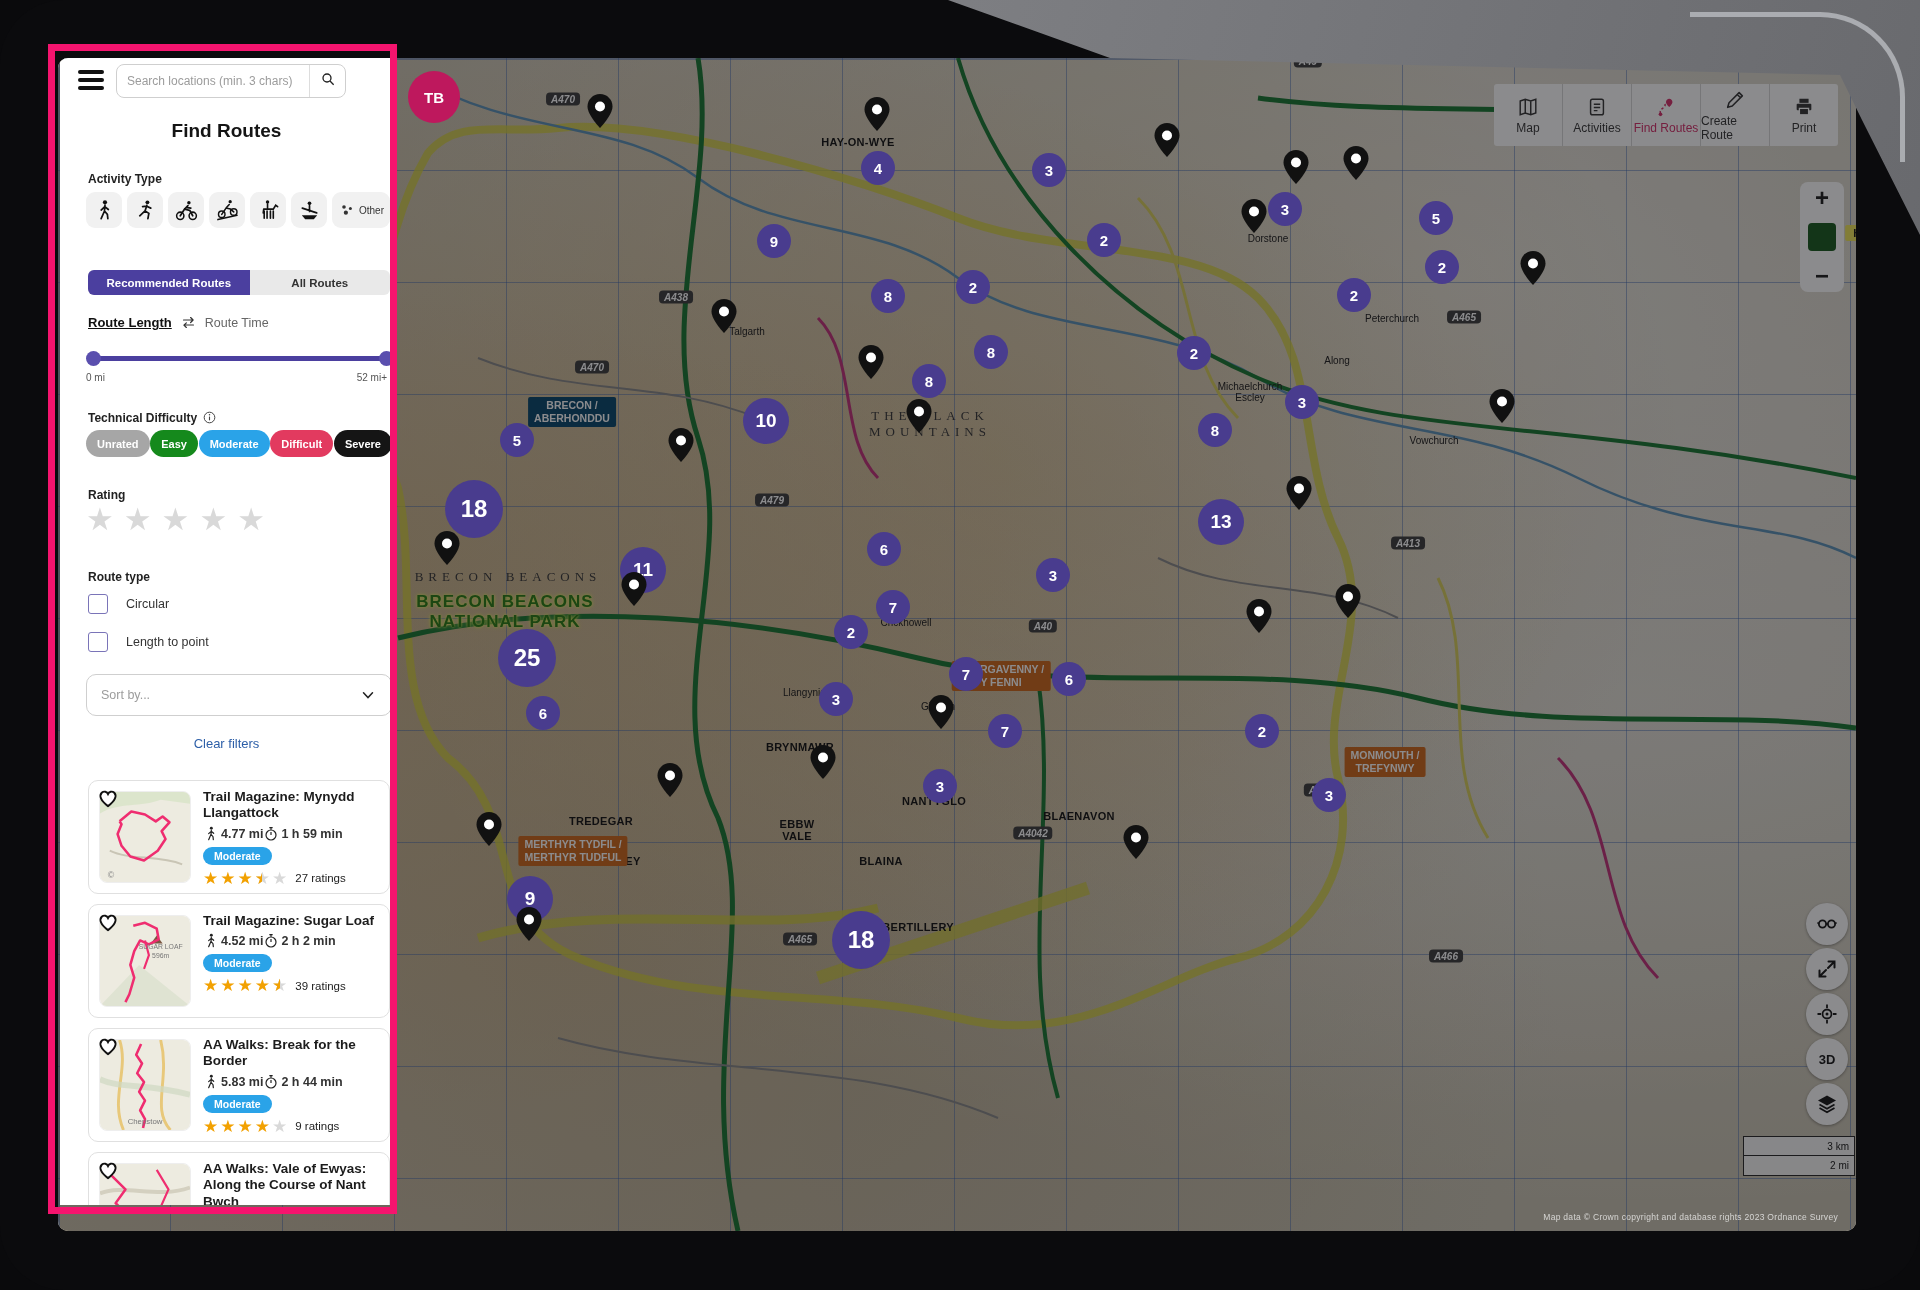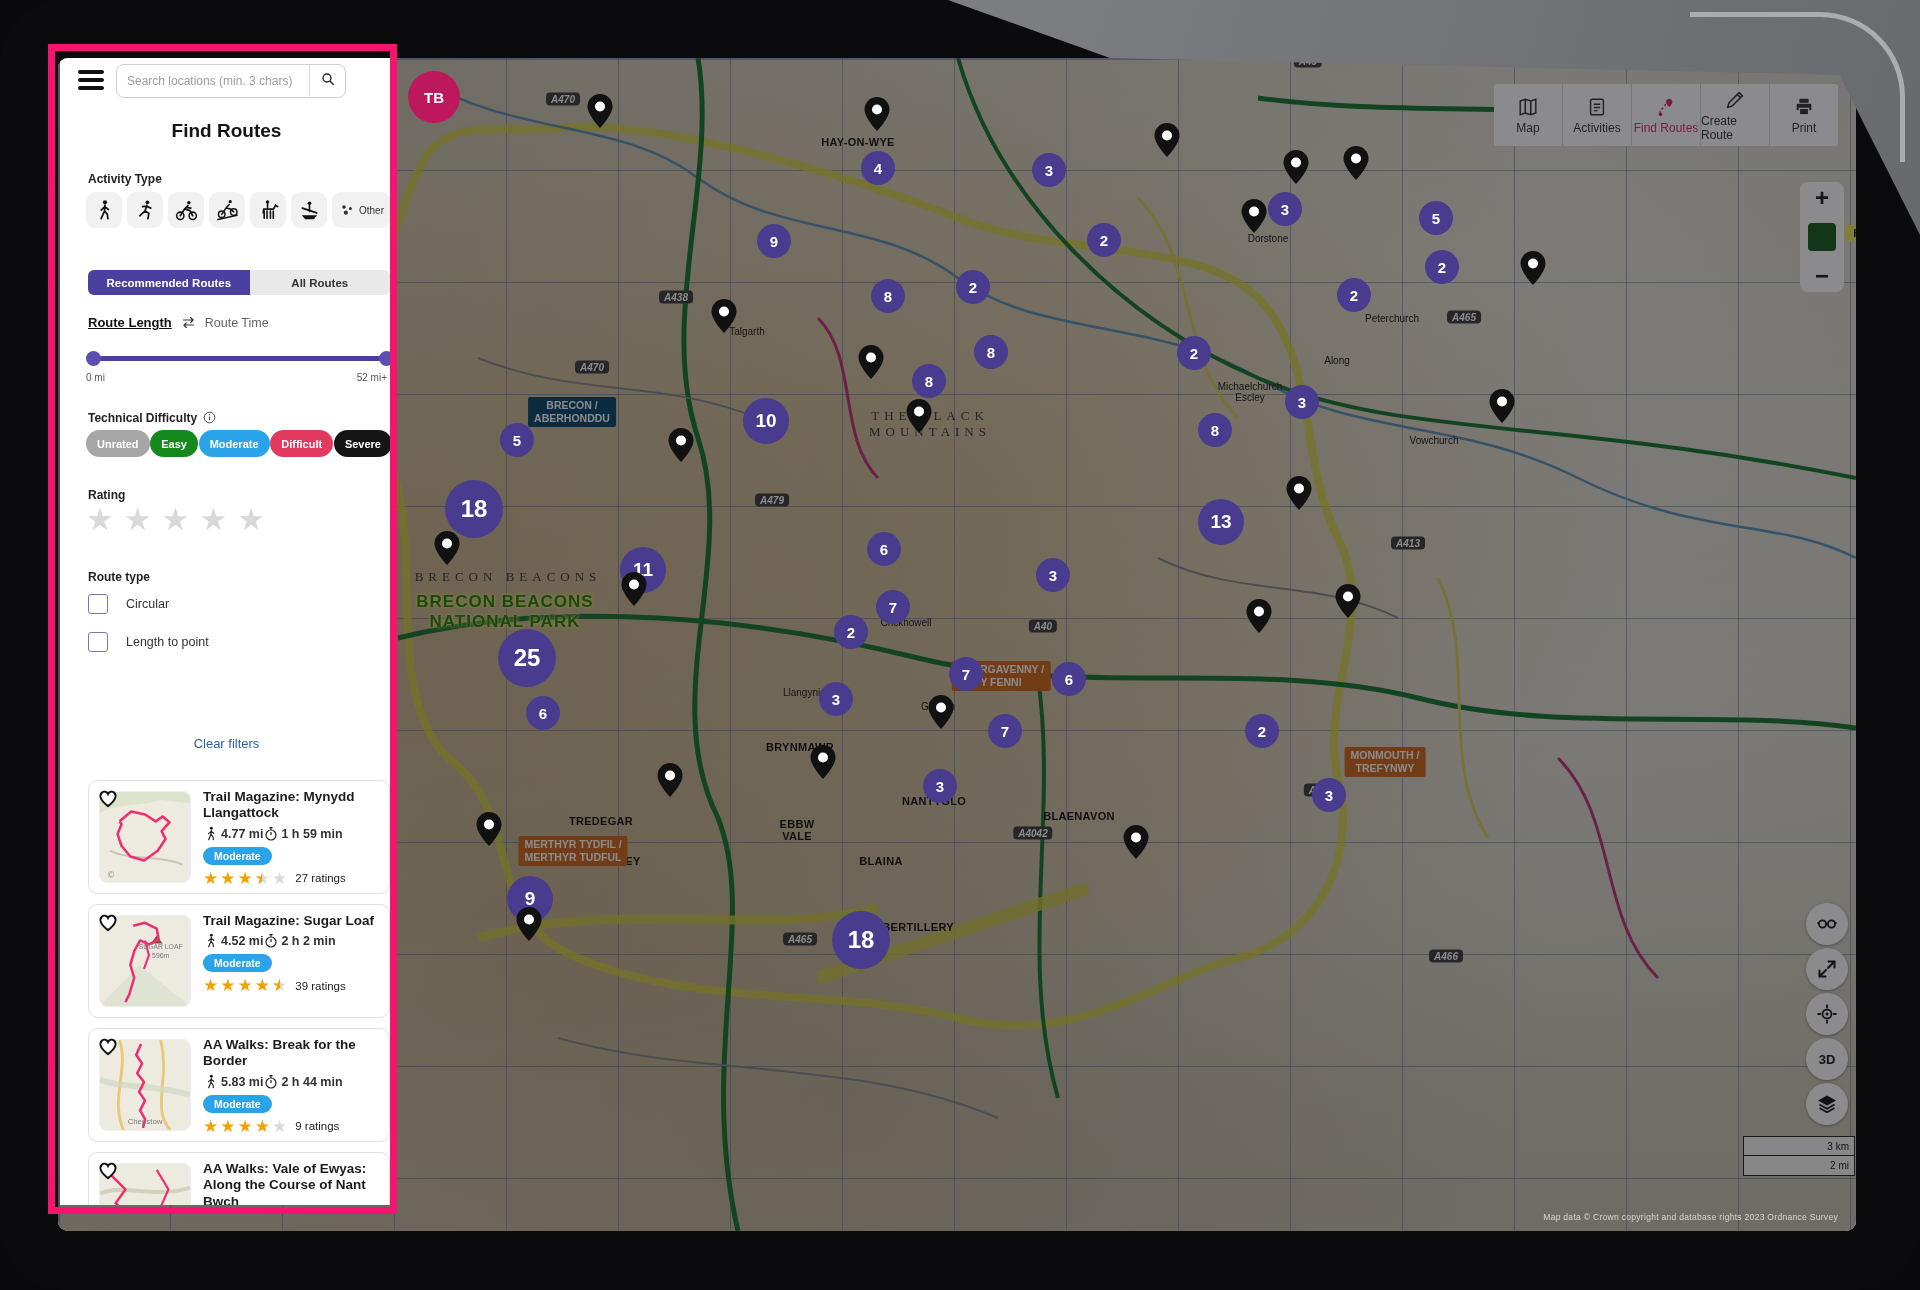--- a/index.html
+++ b/index.html
@@ -601,20 +601,26 @@
         <div class="flabel" style="top:512px">Route type</div>
         <div class="cb-row" style="top:536px">
           <span class="cbox"></span>
           <span class="cb-lbl">Circular</span>
         </div>
         <div class="cb-row" style="top:574px">
           <span class="cbox"></span>
           <span class="cb-lbl">Length to point</span>
         </div>
 
+        <div class="sort-box">
+          <span class="sort-ph">Sort by...</span>
+          <span class="sort-chev"><svg viewBox="0 0 24 24" fill="none" xmlns="http://www.w3.org/2000/svg">
+                <path d="M6 9 L12 15.5 L18 9" stroke="currentColor" stroke-width="2" stroke-linecap="round"></path>
+              </svg></span>
+        </div>
         <div class="clear-link">Clear filters</div>
 
         <div id="cards">
             <div class="card" style="top:722px">
     <span class="heart"><svg viewBox="0 0 24 24" fill="none" xmlns="http://www.w3.org/2000/svg">
                   <path d="M12 19.5 C5.5 14.5 3.5 10 6.2 7.2 C8.3 5.2 11 6.2 12 8.3 C13 6.2 15.7 5.2 17.8 7.2 C20.5 10 18.5 14.5 12 19.5 Z" fill="#fff" stroke="#111" stroke-width="1.8"></path>
                 </svg></span>
     <svg class="thumb" viewBox="0 0 92 92">
       <rect width="92" height="92" fill="#edebe0"></rect>
                 <path d="M0 22 C20 10 42 16 62 8 L92 12 L92 0 L0 0 Z" fill="#dce5cc"></path>

